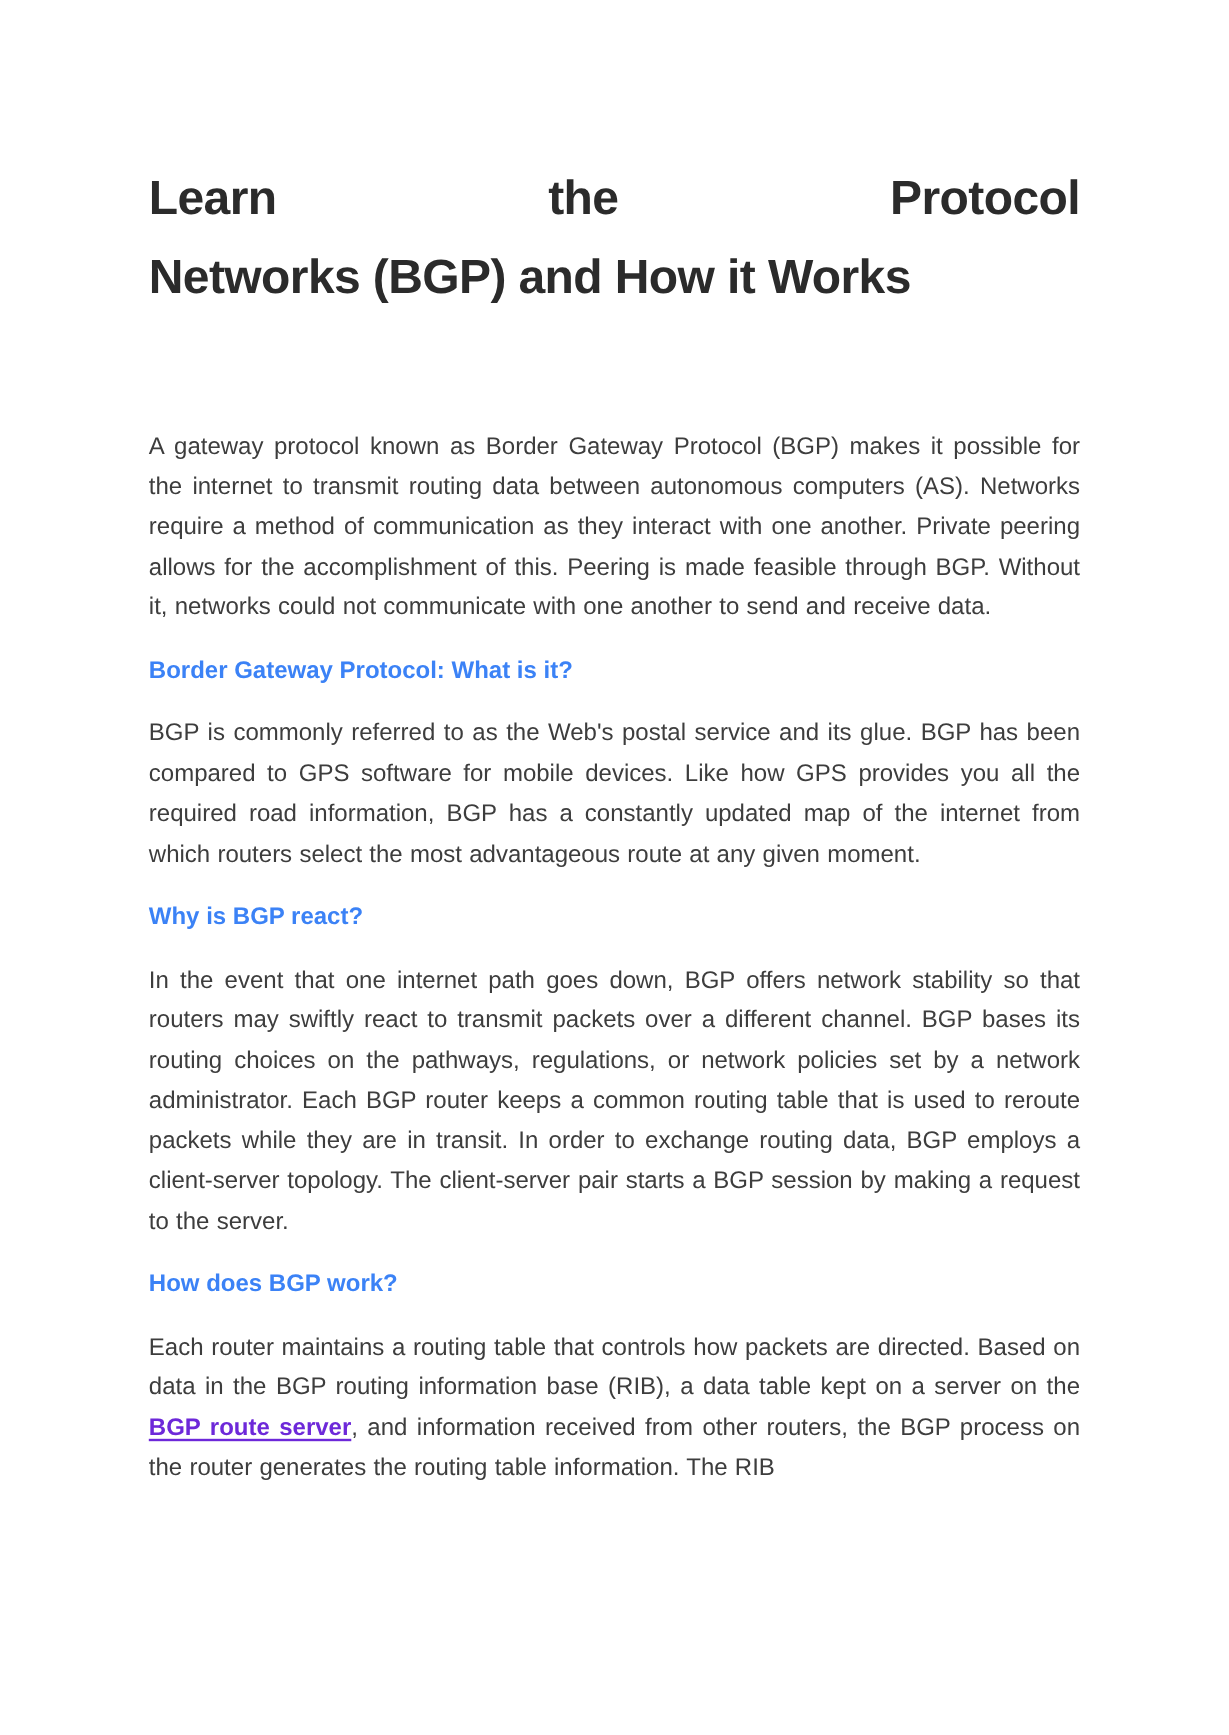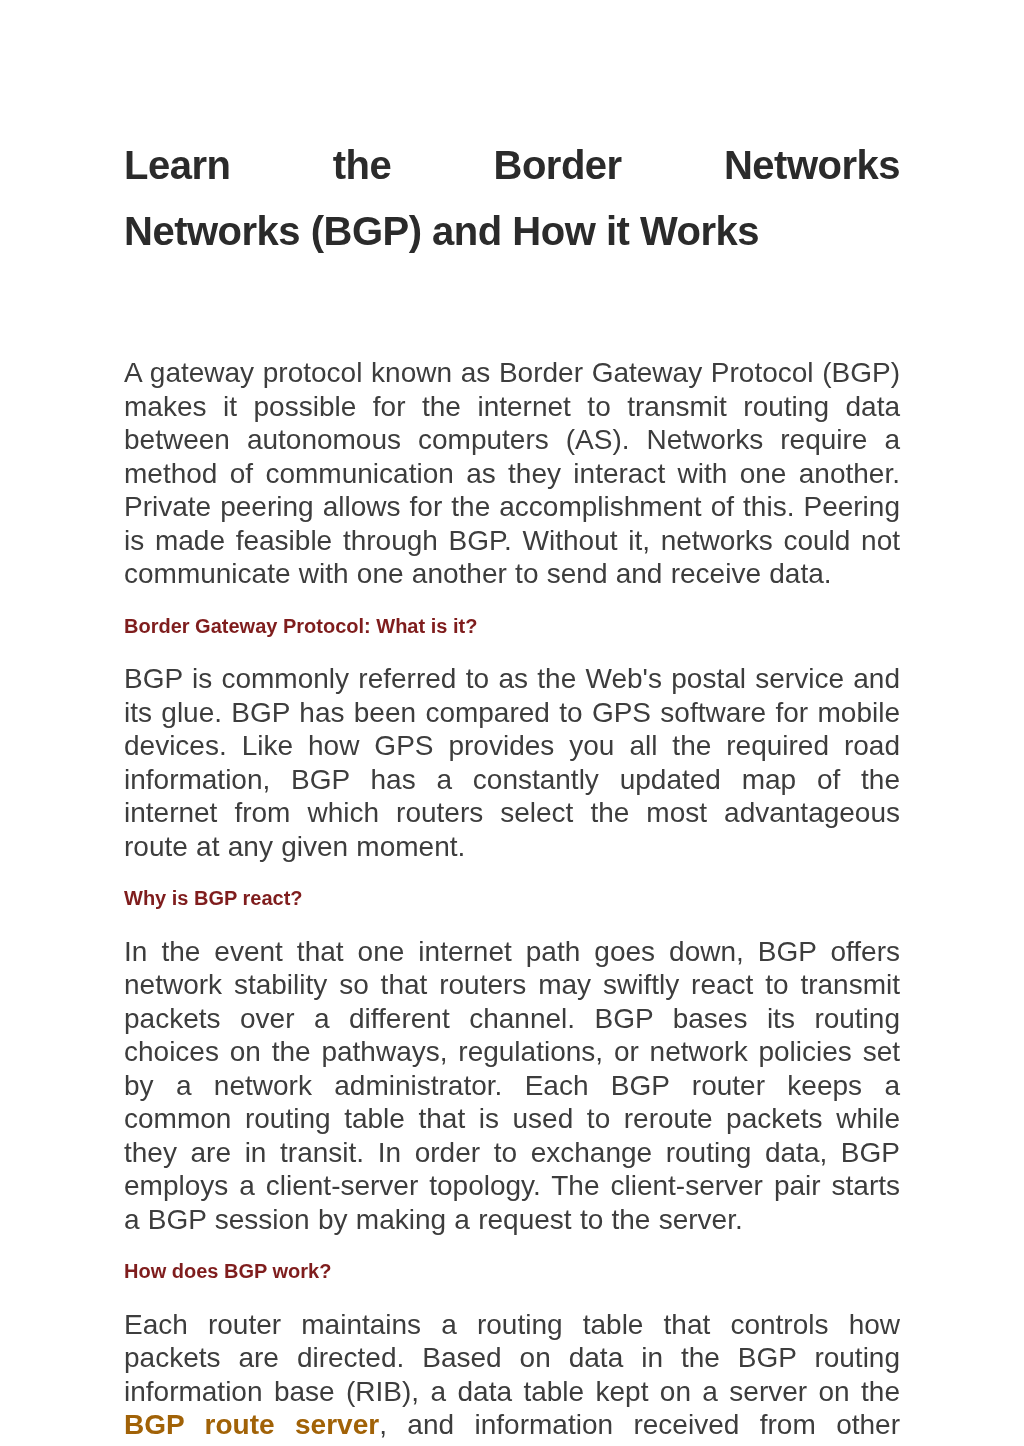--- a/index.html
+++ b/index.html
@@ -30,53 +30,53 @@
   }
   .title-line-1 {
     display: flex;
     justify-content: space-between;
   }
   .title-line-2 {
     display: block;
   }
   p.body-para {
     margin: 0 0 19px 0;
-    font-size: 28px;
+    font-size: 20px;
     line-height: 33.5px;
     color: #3d3d3d;
     text-align: justify;
     text-align-last: left;
     word-spacing: 0.5px;
   }
   h2.sub-heading {
     margin: 0 0 19px 0;
     font-size: 20px;
     line-height: 33.5px;
     font-weight: 700;
-    color: #7f1d1d;
+    color: #3b82f6;
   }
   a.doc-link {
-    color: #a16207;
+    color: #6d28d9;
     font-weight: 700;
+    text-decoration: underline;
     text-decoration-thickness: 2px;
     text-underline-offset: 3px;
     cursor: pointer;
   }
 </style>
 </head>
 <body>
 
 <div class="page">
 
   <h1 class="doc-title">
     <span class="title-line-1">
       <span>Learn</span>
       <span>the</span>
-      <span>Border</span>
-      <span>Networks</span>
+      <span>Protocol</span>
     </span>
     <span class="title-line-2">Networks (BGP) and How it Works</span>
   </h1>
 
   <p class="body-para">A gateway protocol known as Border Gateway Protocol (BGP) makes it possible for the internet to transmit routing data between autonomous computers (AS). Networks require a method of communication as they interact with one another. Private peering allows for the accomplishment of this. Peering is made feasible through BGP. Without it, networks could not communicate with one another to send and receive data.</p>
 
   <h2 class="sub-heading">Border Gateway Protocol: What is it?</h2>
   <p class="body-para">BGP is commonly referred to as the Web's postal service and its glue. BGP has been compared to GPS software for mobile devices. Like how GPS provides you all the required road information, BGP has a constantly updated map of the internet from which routers select the most advantageous route at any given moment.</p>
 
   <h2 class="sub-heading">Why is BGP react?</h2>

